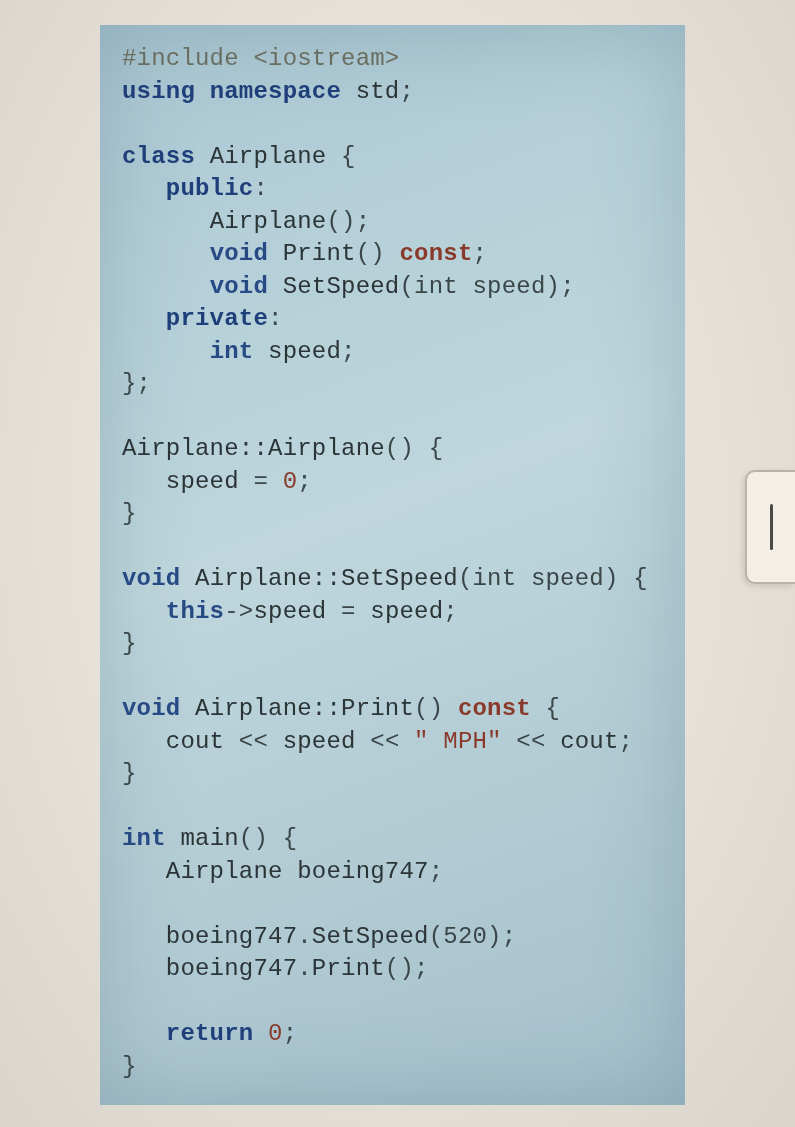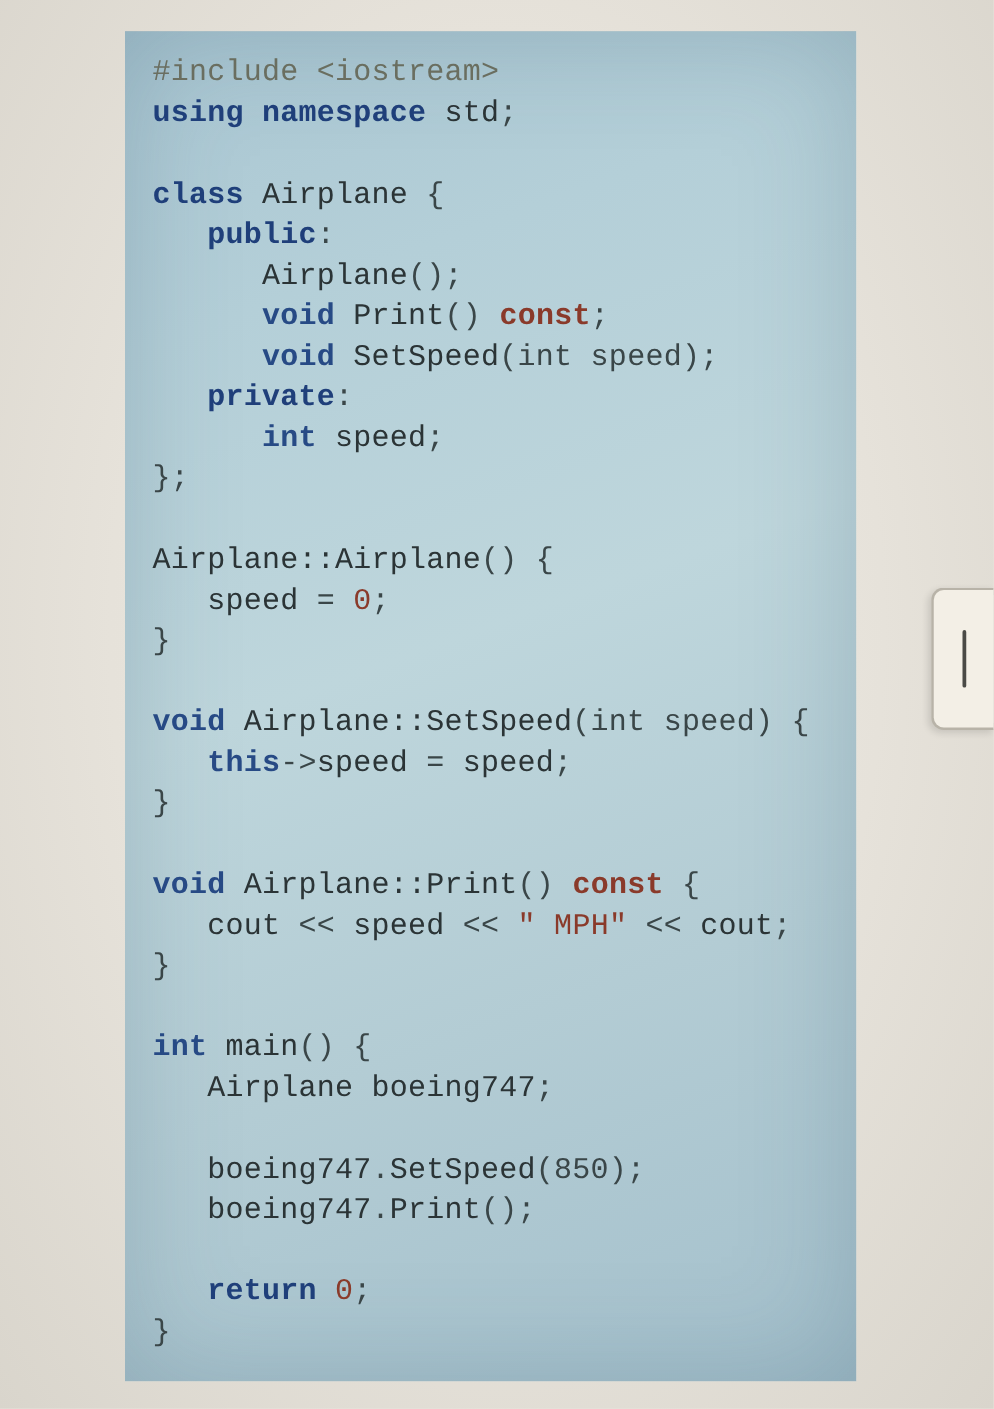--- a/index.html
+++ b/index.html
@@ -96,21 +96,21 @@
    <span class="tok-this">this</span><span class="tok-punct">-&gt;</span><span class="tok-ident">speed</span><span class="tok-punct"> = </span><span class="tok-ident">speed</span><span class="tok-punct">;</span>
 <span class="tok-punct">}</span>
 
 <span class="tok-type">void</span> <span class="tok-ident">Airplane::</span><span class="tok-ident">Print</span><span class="tok-punct">()</span> <span class="tok-const">const</span> <span class="tok-punct">{</span>
    <span class="tok-ident">cout</span><span class="tok-punct"> &lt;&lt; </span><span class="tok-ident">speed</span><span class="tok-punct"> &lt;&lt; </span><span class="tok-str">" MPH"</span><span class="tok-punct"> &lt;&lt; </span><span class="tok-ident">cout</span><span class="tok-punct">;</span>
 <span class="tok-punct">}</span>
 
 <span class="tok-type">int</span> <span class="tok-ident">main</span><span class="tok-punct">()</span> <span class="tok-punct">{</span>
    <span class="tok-ident">Airplane</span> <span class="tok-ident">boeing747</span><span class="tok-punct">;</span>
 
-   <span class="tok-ident">boeing747</span><span class="tok-punct">.</span><span class="tok-ident">SetSpeed</span><span class="tok-punct">(850)</span><span class="tok-punct">;</span>
+   <span class="tok-ident">boeing747</span><span class="tok-punct">.</span><span class="tok-ident">SetSpeed</span><span class="tok-punct">(520)</span><span class="tok-punct">;</span>
    <span class="tok-ident">boeing747</span><span class="tok-punct">.</span><span class="tok-ident">Print</span><span class="tok-punct">()</span><span class="tok-punct">;</span>
 
    <span class="tok-kw">return</span> <span class="tok-num">0</span><span class="tok-punct">;</span>
 <span class="tok-punct">}</span></pre>
   </div>
   <div class="side-tab">
     <div class="bar"></div>
   </div>
 </div>
 

